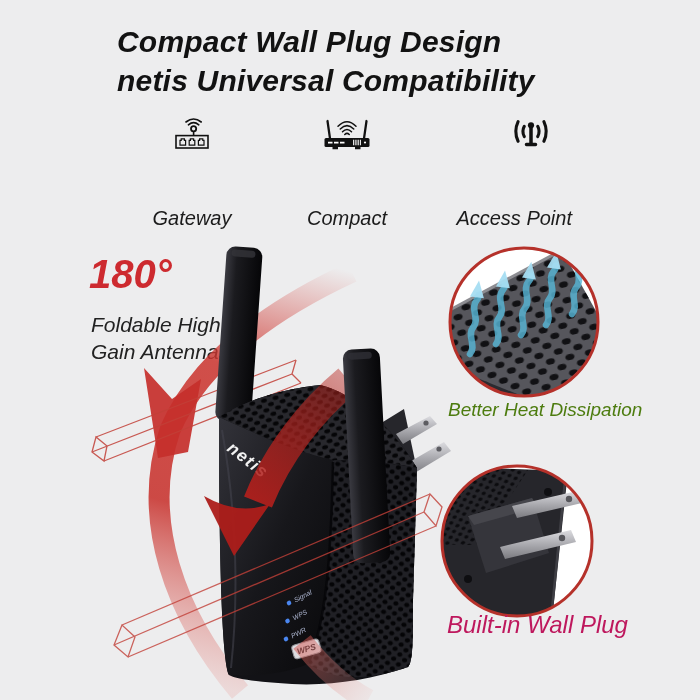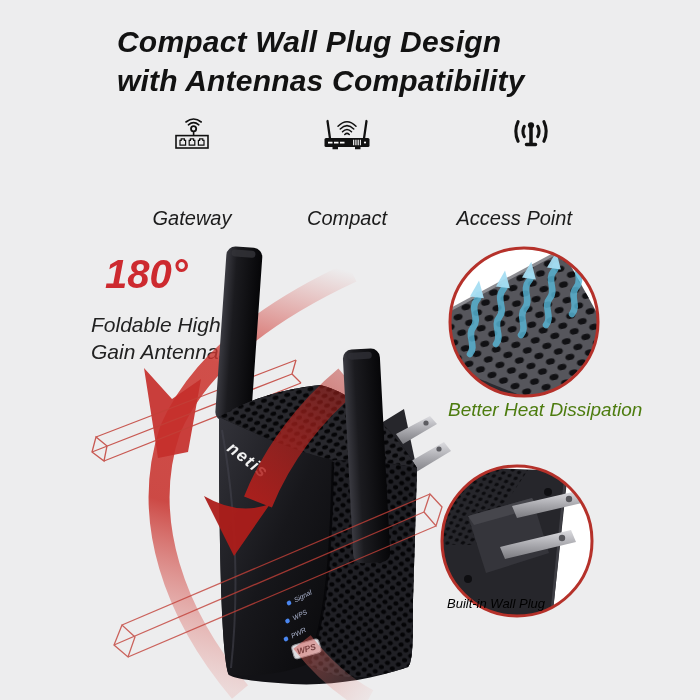--- a/index.html
+++ b/index.html
@@ -6,34 +6,34 @@
   .canvas{
     position:relative;width:700px;height:700px;background:#ededee;overflow:hidden;
     font-family:"Liberation Sans","DejaVu Sans",sans-serif;color:#1a1a1a;font-style:italic;
   }
   .title{position:absolute;left:117px;top:22px;font-size:30px;font-weight:700;
          line-height:39px;color:#121212;letter-spacing:.2px;}
   .icon-row-item{position:absolute;top:118px;height:112px;display:flex;flex-direction:column;
          align-items:center;justify-content:flex-end;gap:48px;}
   .icon-row-item .ic{margin-bottom:9px;}
   .icon-label{font-size:20px;color:#1b1b1b;white-space:nowrap;}
-  .callout-angle{position:absolute;left:89px;top:252px;font-size:40px;font-weight:700;color:#cd2a2f;margin-left:16px;}
+  .callout-angle{position:absolute;left:89px;top:252px;font-size:40px;font-weight:700;color:#cd2a2f;}
   .callout-lines{position:absolute;left:91px;top:299px;font-size:21px;line-height:27px;color:#222;margin-top:12px;}
   .label-heat{position:absolute;left:448px;top:399px;font-size:19px;color:#4d7c0f;white-space:nowrap;}
-  .label-plug{position:absolute;left:447px;top:596px;font-size:13px;color:#000000;white-space:nowrap;}
+  .label-plug{position:absolute;left:447px;top:611px;font-size:24px;color:#be185d;white-space:nowrap;}
   .scene{position:absolute;left:0;top:0;}
 </style>
 </head>
 <body>
 
 <div class="canvas">
 
   <div class="title">
     <div>Compact Wall Plug Design</div>
-    <div>with Antennas Compatibility</div>
+    <div>netis Universal Compatibility</div>
   </div>
 
   <div class="icon-row-item" style="left:137px;width:110px;">
     <svg class="ic" width="88" height="76" viewBox="0 0 92 80">
       <path d="M37,17 Q50,6 63,17" fill="none" stroke="#111" stroke-width="4" stroke-linecap="round"></path>
       <path d="M31,10 Q50,-5 69,10" fill="none" stroke="#111" stroke-width="4" stroke-linecap="round"></path>
       <circle cx="50" cy="27" r="6.5" fill="none" stroke="#111" stroke-width="4.5"></circle>
       <line x1="50" y1="33.5" x2="50" y2="44" stroke="#111" stroke-width="4"></line>
       <rect x="6" y="44" width="80" height="31" fill="none" stroke="#111" stroke-width="4"></rect>
       <g fill="none" stroke="#111" stroke-width="3">

